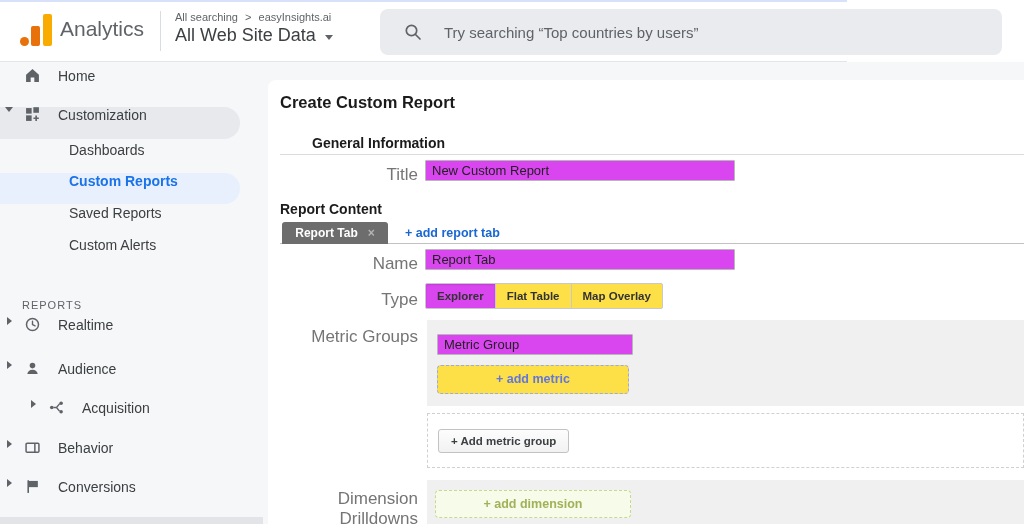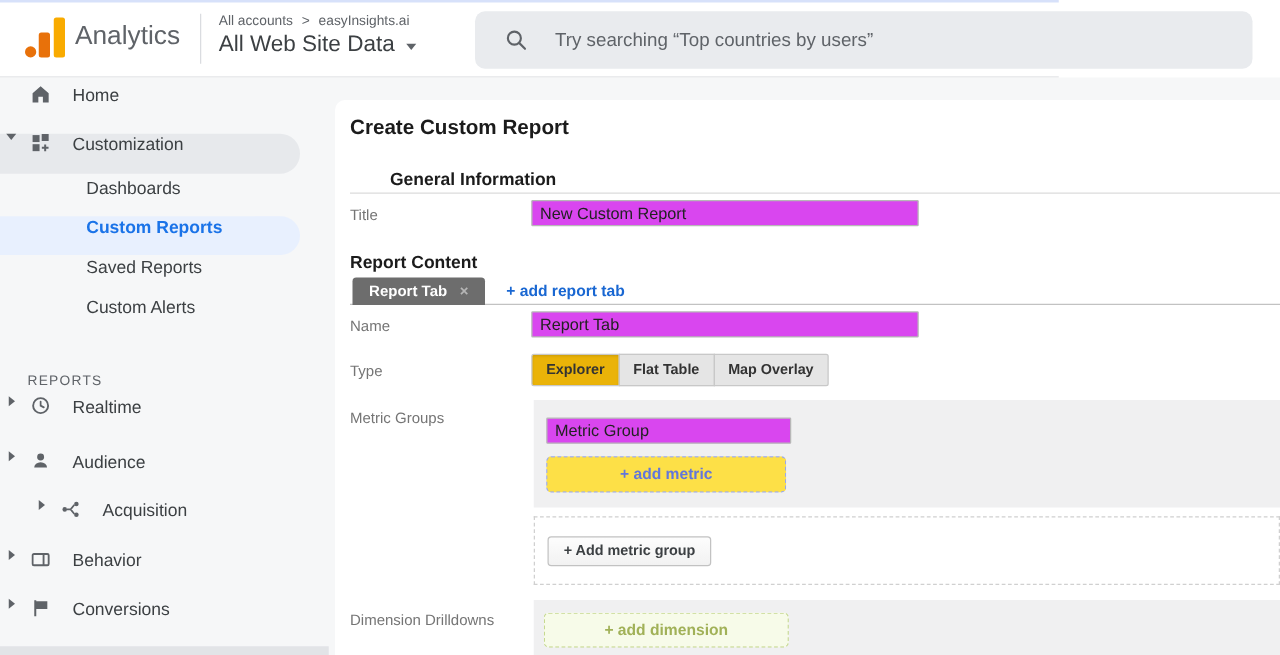--- a/index.html
+++ b/index.html
@@ -46,39 +46,39 @@
   .pill-blue span { color:#1A73E8; font-weight:bold; }
   .section-label { position:absolute; left:22px; font-size:11px; color:#5F6368; letter-spacing:1px; }
   .sidebar-bottom-strip { position:absolute; left:0; top:455px; width:263px; height:7px; background:#E2E4E7; }
 
   
   .card { position:absolute; left:268px; top:18px; width:756px; height:444px; background:#fff;
     border-radius:8px 0 0 0; }
   .page-title { position:absolute; left:12px; top:13px; font-size:16.5px; font-weight:bold; color:#1B1B1B; }
   .section-heading { position:absolute; left:12px; font-size:14px; font-weight:bold; color:#1B1B1B; }
   .rule { position:absolute; left:12px; right:0; height:1px; background:#DCDCDC; }
-  .field-label { position:absolute; left:12px; width:138px; font-size:12px; color:#757575; }
+  .field-label { position:absolute; left:12px; width:138px; text-align:right; font-size:17px; color:#757575; }
   .text-input { position:absolute; height:21px; border:1px solid #B7B7B7; border-radius:1px;
     font-size:13px; color:#222; padding:0 6px; font-family:"Liberation Sans", sans-serif; outline:none; background:#d946ef; }
 
   .report-tab { position:absolute; left:14px; top:142px; width:106px; height:22px; background:#6D6D6D;
     border-radius:3px 3px 0 0; display:flex; align-items:center; justify-content:center; cursor:pointer; z-index:2; }
   .report-tab .tab-text { color:#fff; font-size:12px; font-weight:bold; }
   .report-tab .tab-close { color:#B5B5B5; font-size:12px; font-weight:bold; margin-left:10px; cursor:pointer; }
   .tabstrip-line { position:absolute; left:12px; right:0; top:163px; height:1px; background:#C2C2C2; }
   .add-tab-link { position:absolute; left:137px; top:146px; font-size:12.5px; font-weight:bold;
     color:#1967D2; cursor:pointer; }
 
   .type-group { position:absolute; left:157px; top:203px; display:flex; }
-  .type-btn { height:26px; line-height:24px; padding:0 11px; border:1px solid #C8C8C8; background:#e5e5e5;
+  .type-btn { height:26px; line-height:24px; padding:0 11px; border:1px solid #C8C8C8; background:#fde047;
     font-size:11.5px; font-weight:bold; color:#333; margin-left:-1px; cursor:pointer;
     font-family:"Liberation Sans", sans-serif; }
   .type-btn:first-child { margin-left:0; border-radius:2px 0 0 2px; }
   .type-btn:last-child { border-radius:0 2px 2px 0; }
-  .type-btn.selected { background:#eab308; box-shadow:inset 0 1px 2px rgba(0,0,0,0.12); }
+  .type-btn.selected { background:#d946ef; box-shadow:inset 0 1px 2px rgba(0,0,0,0.12); }
 
   .grey-panel { position:absolute; left:159px; right:0; background:#F0F0F1; }
   .mg-input { left:10px; top:14px; width:196px; }
   .add-metric-btn { position:absolute; left:10px; top:45px; width:192px; height:29px; line-height:27px;
     text-align:center; background:#fde047; border:1px dashed #9AA8EC; border-radius:4px;
     color:#6376DB; font-size:12.5px; font-weight:bold; cursor:pointer; }
   .dashed-box { position:absolute; left:159px; right:0; top:333px; height:55px;
     border:1px dashed #D0D0D0; background:#fff; }
   .add-mg-btn { position:absolute; left:10px; top:15px; height:24px; line-height:22px; padding:0 12px;
     border:1px solid #C2C2C2; border-radius:3px; background:linear-gradient(#FDFDFD,#F2F2F2);
@@ -97,21 +97,21 @@
   <div class="header">
     <div class="logo">
       <div class="dot"></div>
       <div class="bar-mid"></div>
       <div class="bar-tall"></div>
     </div>
     <div class="logo-text">Analytics</div>
     <div class="header-divider"></div>
 
     <div class="breadcrumb">
-      <span>All accounts</span>
+      <span>All searching</span>
       <span class="sep">&gt;</span>
       <span>easyInsights.ai</span>
     </div>
     <div class="property">
       <span>All Web Site Data</span>
       <span class="caret-down"></span>
     </div>
 
     <div class="searchbar">
       <span style="width:18px;height:18px;">

